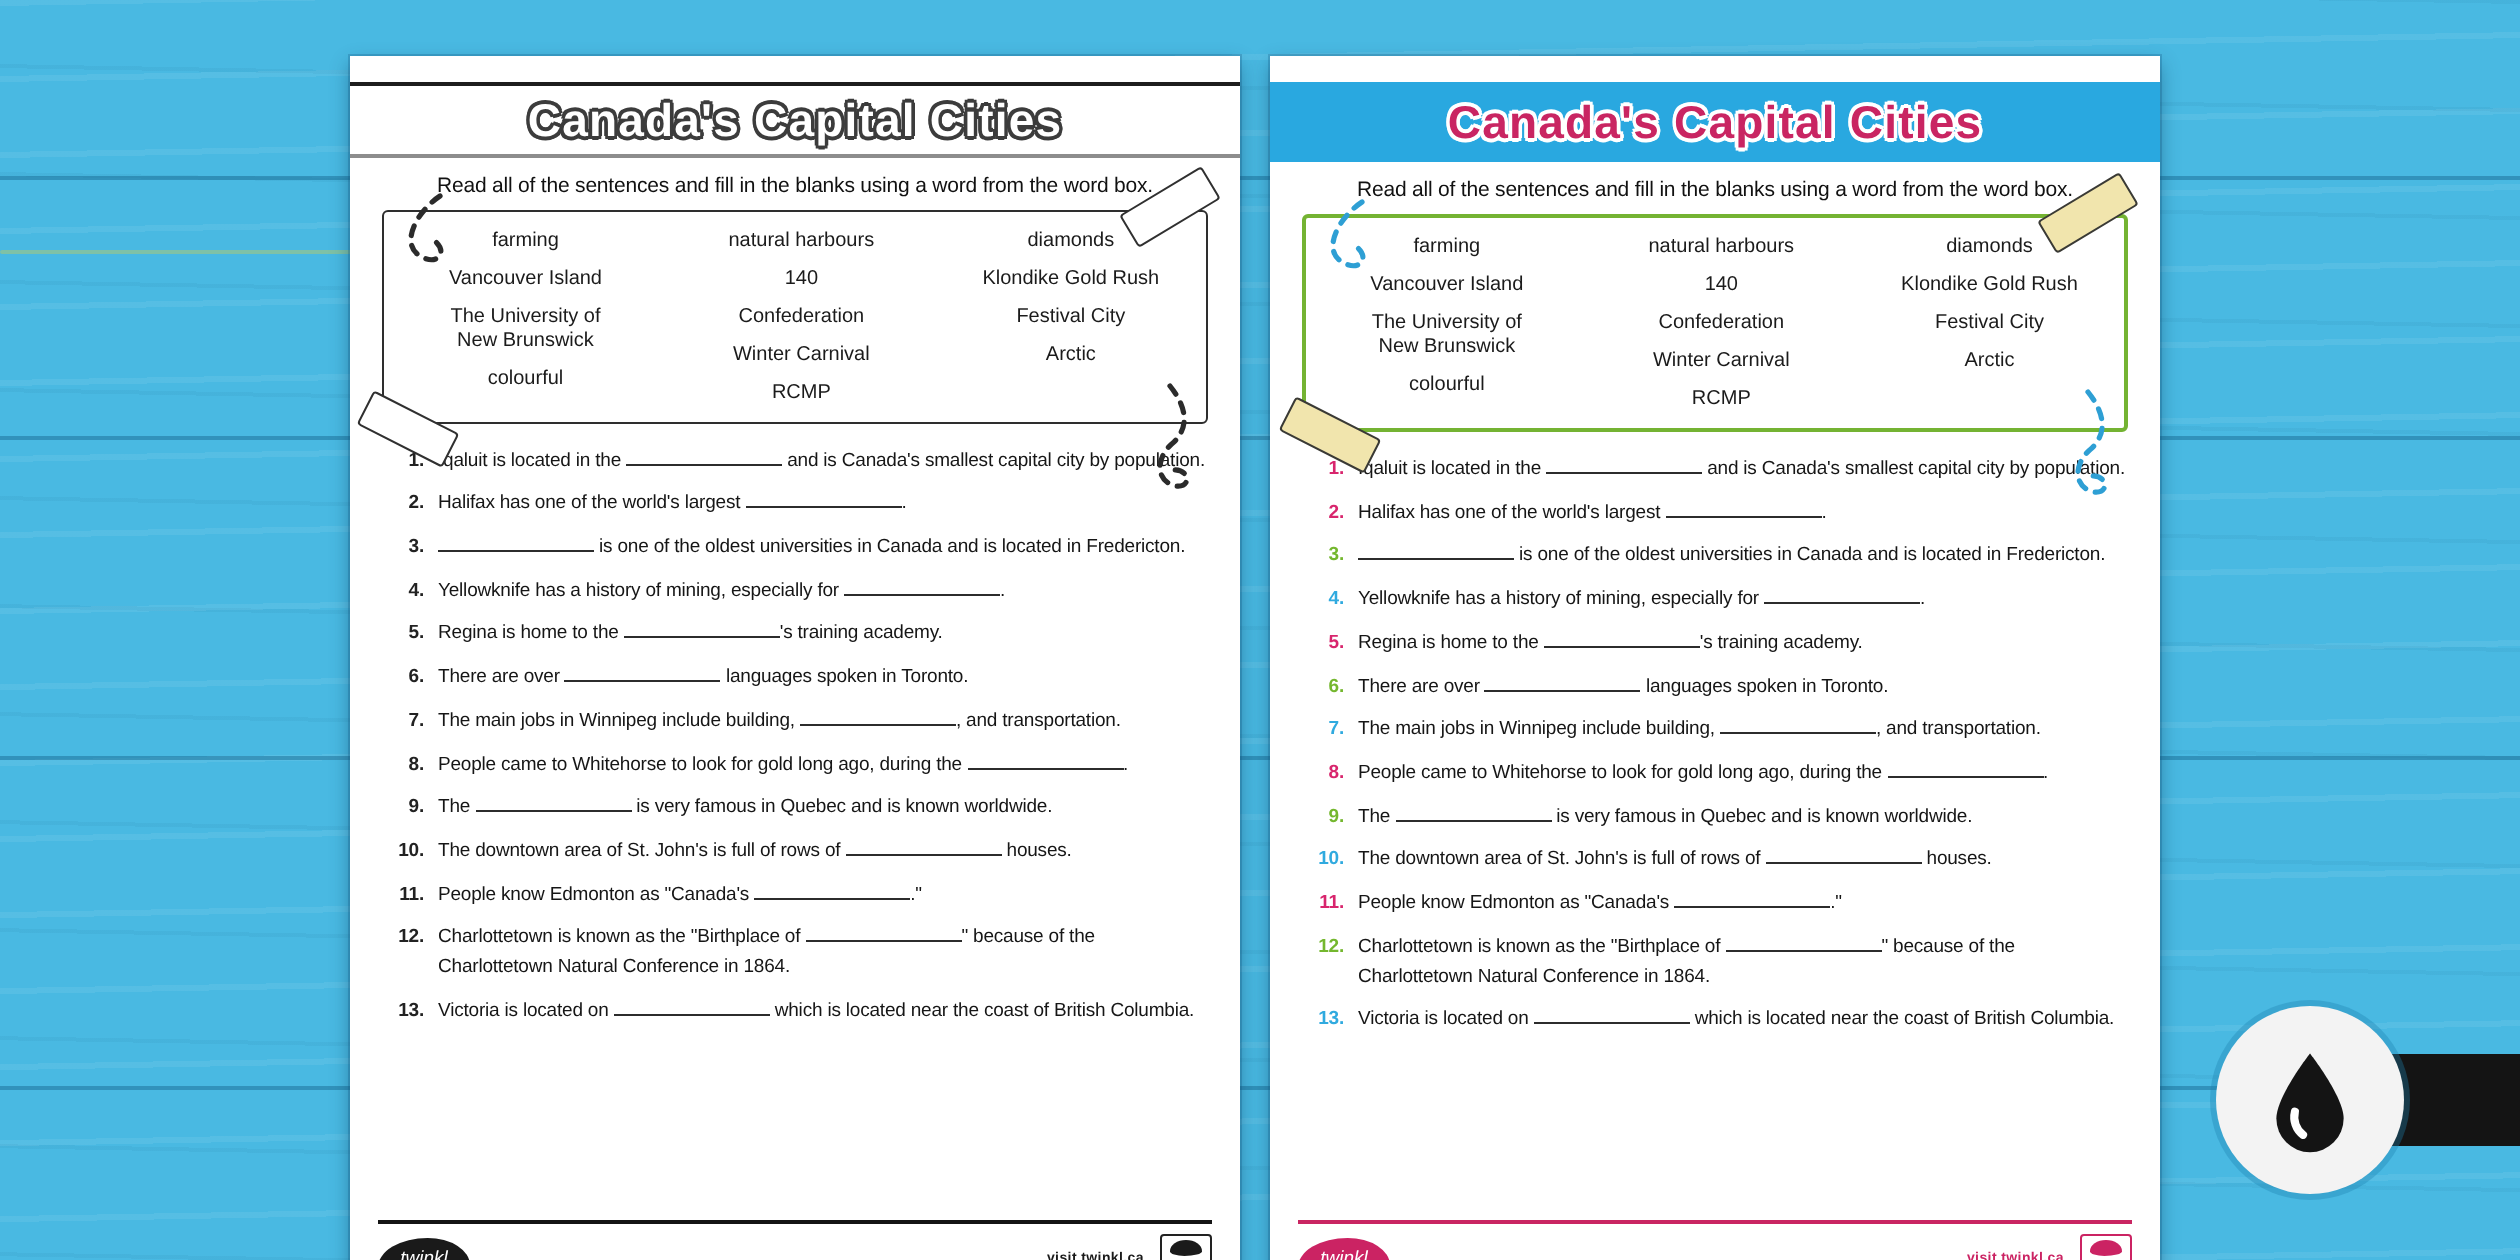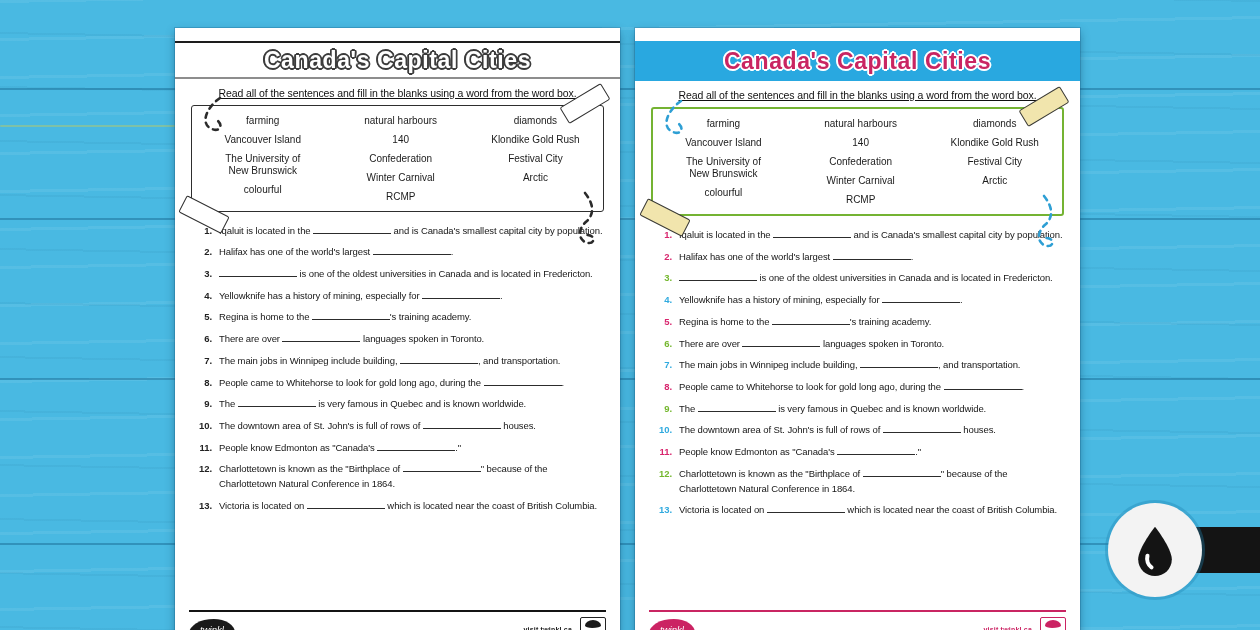--- a/index.html
+++ b/index.html
@@ -28,21 +28,21 @@
   .page.bw .top-rule{height:2px;background:#1d1d1d;margin:13px -14px 0;}
   .page.bw .title{color:#ffffff;margin:6px 0 5px;
     text-shadow:-1.4px -1.4px 0 #3c3c3c,1.4px -1.4px 0 #3c3c3c,-1.4px 1.4px 0 #3c3c3c,1.4px 1.4px 0 #3c3c3c,
       -1.8px 0 0 #3c3c3c,1.8px 0 0 #3c3c3c,0 -1.8px 0 #3c3c3c,0 1.8px 0 #3c3c3c;}
   .page.bw .sub-rule{height:1.5px;background:#8d8d8d;margin:0 -14px;}
   .page.color .band{height:40px;margin:13px -14px 0;background:#29a8e0;display:flex;align-items:center;justify-content:center;}
   .page.color .title{color:#c92562;
     text-shadow:-1.4px -1.4px 0 #fff,1.4px -1.4px 0 #fff,-1.4px 1.4px 0 #fff,1.4px 1.4px 0 #fff,
       -1.8px 0 0 #fff,1.8px 0 0 #fff,0 -1.8px 0 #fff,0 1.8px 0 #fff;}
 
-  .instruction{font-size:10.5px;color:#111;text-align:center;margin:8px 0 6px;letter-spacing:-.1px;text-decoration:underline;}
+  .instruction{font-size:10.5px;color:#111;text-align:center;margin:8px 0 6px;letter-spacing:-.1px;}
 
   
   .word-box{position:relative;margin:2px 2px 0;border-radius:3px;
     display:grid;grid-template-columns:1.05fr 1.12fr 1fr;padding:9px 4px 8px;min-height:84px;}
   .page.bw .word-box{border:1.8px solid #2e2e2e;}
   .page.color .word-box{border:2px solid #74b332;}
   .wb-col{display:flex;flex-direction:column;align-items:center;gap:7px;}
   .wb-item{font-size:10px;color:#1b1b1b;text-align:center;white-space:pre-line;line-height:1.2;}
 
   .tape{position:absolute;width:48px;height:19px;border:1.6px solid #3a3a35;border-radius:2px;box-sizing:border-box;}

